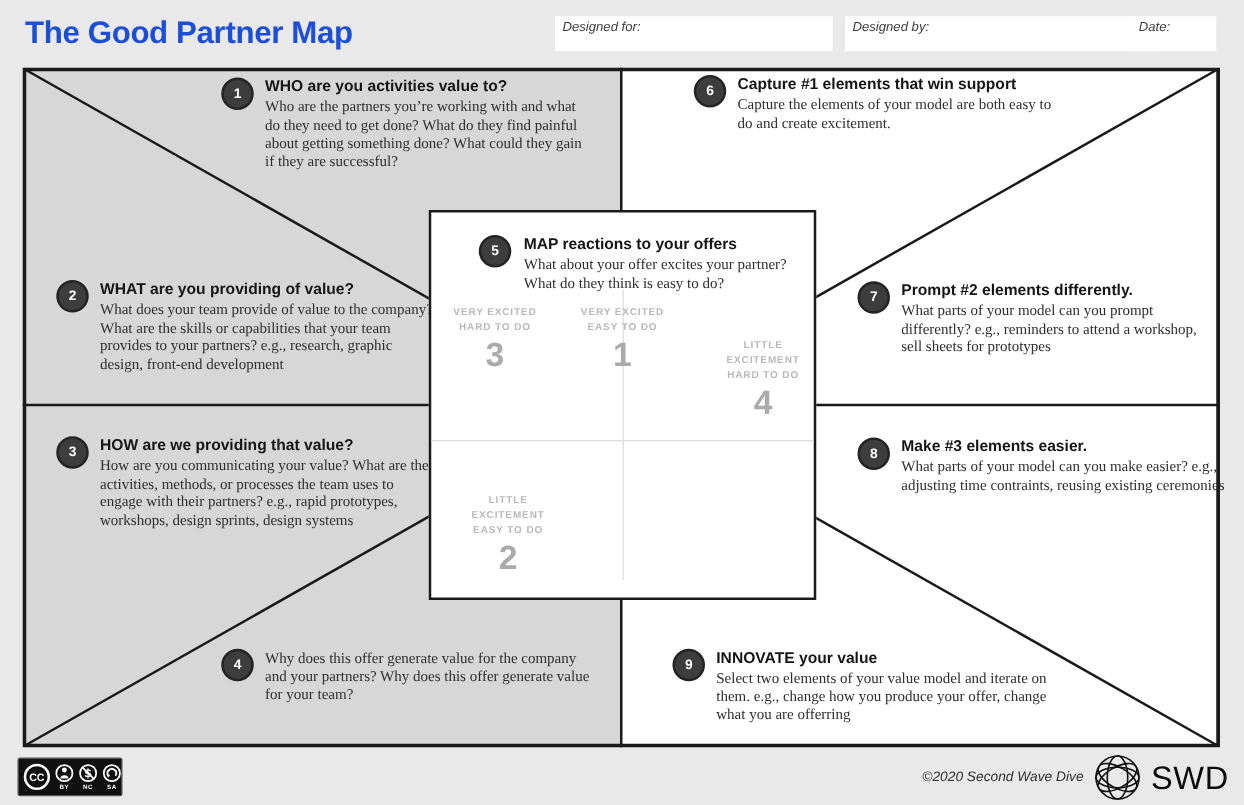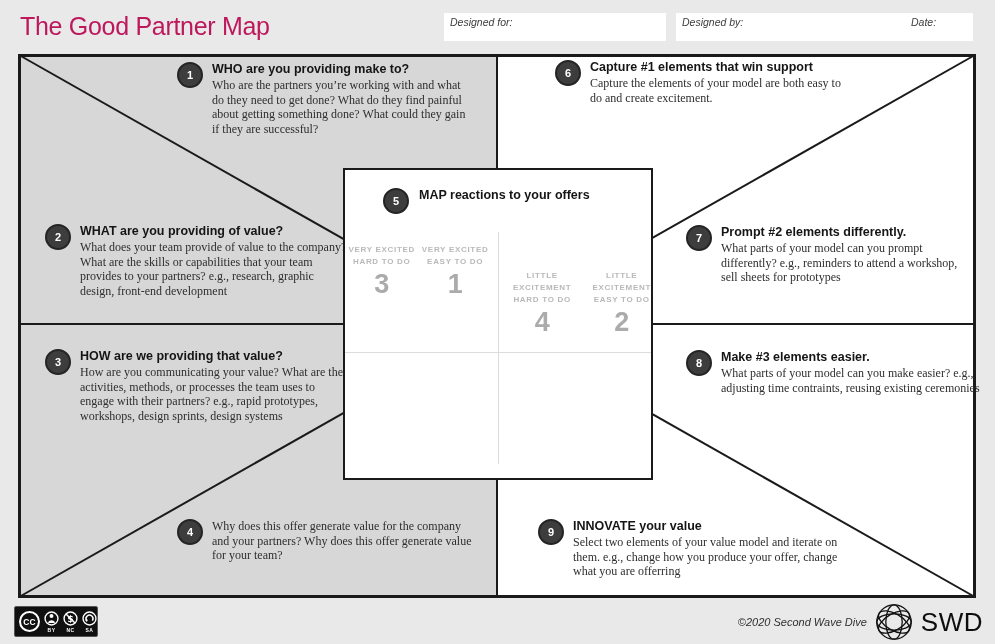--- a/index.html
+++ b/index.html
@@ -7,21 +7,21 @@
   body {
     font-family:"Liberation Sans","DejaVu Sans",sans-serif;
     background:#e9e9e9;
     position:relative;
     overflow:hidden;
     color:#1a1a1a;
   }
   
   .page-title{
     position:absolute; left:20px; top:12px;
-    font-size:25px; font-weight:400; letter-spacing:-0.3px; color:#be185d;
+    font-size:25px; font-weight:700; letter-spacing:-0.3px; color:#1d4ed8;
   }
   .hdr-field{
     position:absolute; top:13px; height:28px; background:#ffffff;
     padding:3px 6px; font-size:10.5px; font-style:italic; color:#3c3c3c;
   }
   .hdr-field.f1{ left:444px; width:222px; }
   .hdr-field.f2{ left:676px; width:252px; }
   .hdr-field.f3{ left:905px; width:68px; }
   
   .canvas{ position:absolute; left:18px; top:54px; width:958px; height:544px; }
@@ -39,21 +39,21 @@
   .center-box{
     position:absolute; left:325px; top:114px; width:310px; height:312px;
     background:#fff; border:2px solid #1a1a1a;
   }
   .center-head{ position:absolute; left:38px; top:18px; display:flex; gap:10px; width:262px; }
   .center-body{ white-space:pre-line; }
   .q-vline{ position:absolute; left:153px; top:62px; width:1px; height:232px; background:#dcdcdc; }
   .q-hline{ position:absolute; left:0; right:0; top:182px; height:1px; background:#dcdcdc; }
   .quads{
     position:absolute; left:0; top:60px; width:306px; height:248px;
-    display:grid; grid-template-columns:1fr 1fr 1fr 1fr; grid-template-rows:1fr 1fr;
+    display:grid; grid-template-columns:1fr 1fr 1fr; grid-template-rows:1fr 1fr;
   }
   .quad{ display:flex; flex-direction:column; align-items:center; }
   .quad.top{ padding-top:14px; }
   .quad.bot{ padding-top:40px;padding-left:21px; }
   .q-label{
     font-size:8px; letter-spacing:0.7px; text-transform:uppercase;
     color:#b9b9b9; text-align:center; line-height:1.5; font-weight:700;
   }
   .q-num{ font-size:27px; font-weight:700; color:#ababab; margin-top:1px; }
   
@@ -93,21 +93,21 @@
     <line x1="1" y1="543" x2="479" y2="272" stroke="#1a1a1a" stroke-width="2"></line>
     <line x1="957" y1="543" x2="479" y2="272" stroke="#1a1a1a" stroke-width="2"></line>
     <line x1="0" y1="270" x2="958" y2="270" stroke="#1a1a1a" stroke-width="2"></line>
     <line x1="479" y1="0" x2="479" y2="544" stroke="#1a1a1a" stroke-width="2"></line>
     <rect x="1.5" y="1.5" width="955" height="541" fill="none" stroke="#1a1a1a" stroke-width="3"></rect>
   </svg>
 
   <div class="sec" style="left:159px; top:8px;">
     <div class="badge">1</div>
     <div class="txt" style="width:262px;">
-      <div class="sec-title">WHO are you providing make to?</div>
+      <div class="sec-title">WHO are you activities value to?</div>
       <div class="sec-body">Who are the partners you’re working with and what do they need to get done? What do they find painful about getting something done? What could they gain if they are successful?</div>
     </div>
   </div>
 
   <div class="sec" style="left:27px; top:170px;">
     <div class="badge">2</div>
     <div class="txt" style="width:268px;">
       <div class="sec-title">WHAT are you providing of value?</div>
       <div class="sec-body">What does your team provide of value to the company? What are the skills or capabilities that your team provides to your partners? e.g., research, graphic design, front-end development</div>
     </div>
@@ -158,20 +158,22 @@
       <div class="sec-title">INNOVATE your value</div>
       <div class="sec-body">Select two elements of your value model and iterate on them. e.g., change how you produce your offer, change what you are offerring</div>
     </div>
   </div>
 
   <div class="center-box">
     <div class="center-head">
       <div class="badge">5</div>
       <div class="txt" style="width:232px;">
         <div class="sec-title">MAP reactions to your offers</div>
+        <div class="sec-body center-body">What about your offer excites your partner?
+What do they think is easy to do?</div>
       </div>
     </div>
     <div class="q-vline"></div>
     <div class="q-hline"></div>
     <div class="quads">
       <div class="quad top">
         <div class="q-label">
           <div>Very excited</div>
           <div>Hard to do</div>
         </div>

